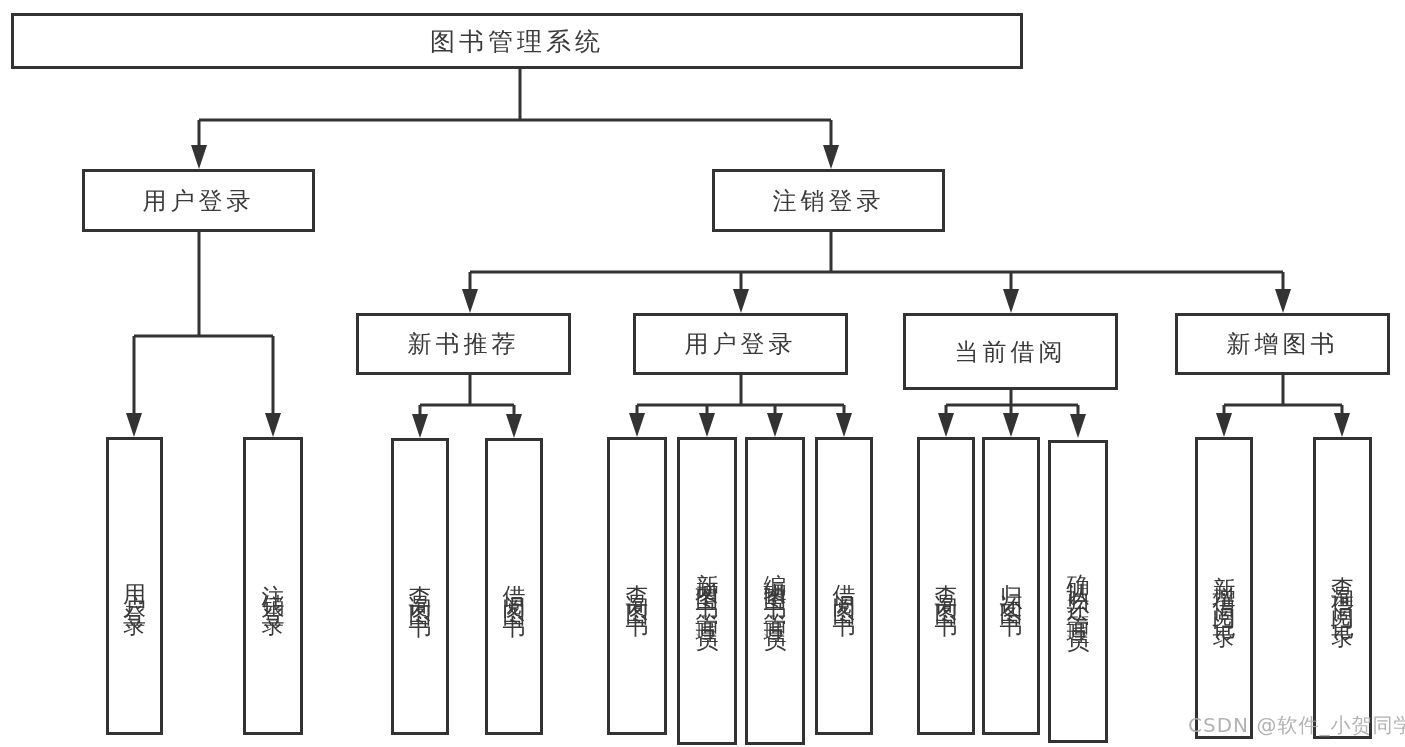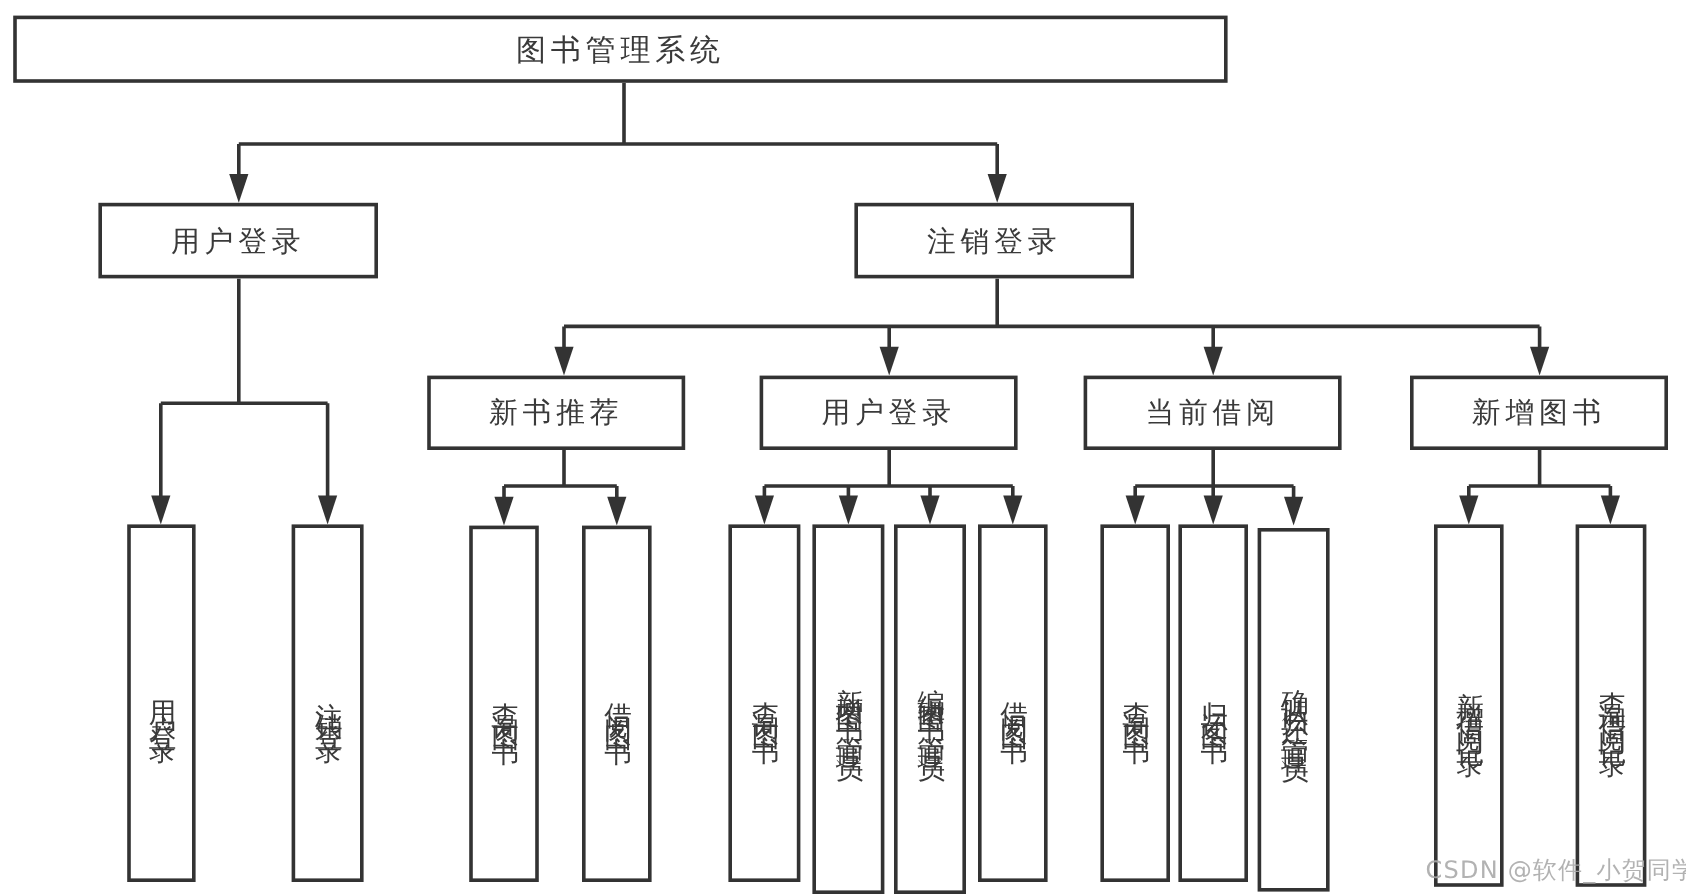--- a/index.html
+++ b/index.html
@@ -102,21 +102,21 @@
   <div class="node" style="left:712px; top:169px; width:233px; height:63px;">
     <span class="h-label">注销登录</span>
   </div>
 
   <div class="node" style="left:356px; top:313px; width:215px; height:62px;">
     <span class="h-label">新书推荐</span>
   </div>
   <div class="node" style="left:633px; top:313px; width:215px; height:62px;">
     <span class="h-label">用户登录</span>
   </div>
-  <div class="node" style="left:903px; top:313px; width:215px; height:62px;">
+  <div class="node" style="left:903px; top:313px; width:215px; height:77px;">
     <span class="h-label">当前借阅</span>
   </div>
   <div class="node" style="left:1175px; top:313px; width:215px; height:62px;">
     <span class="h-label">新增图书</span>
   </div>
 
   <div class="node leaf" style="left:106px; top:437px; width:57px; height:298px;">
     <span class="v-label">用户登录</span>
   </div>
   <div class="node leaf" style="left:243px; top:437px; width:60px; height:298px;">

